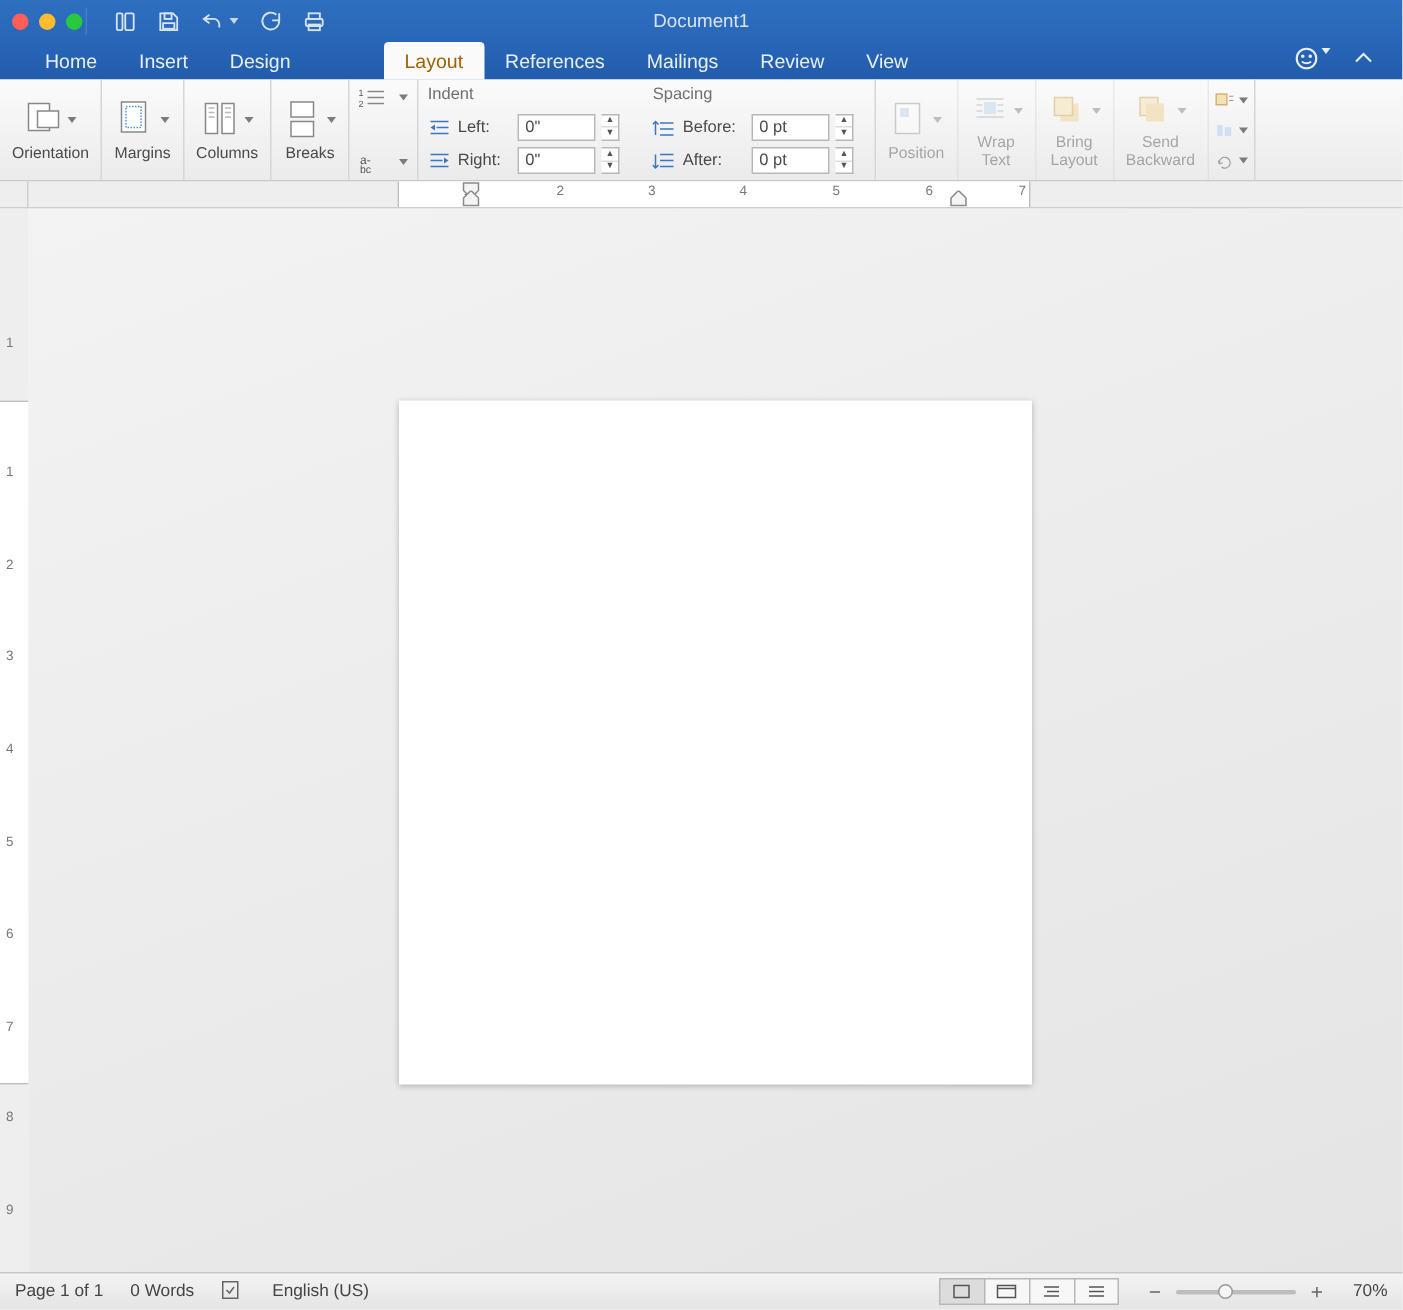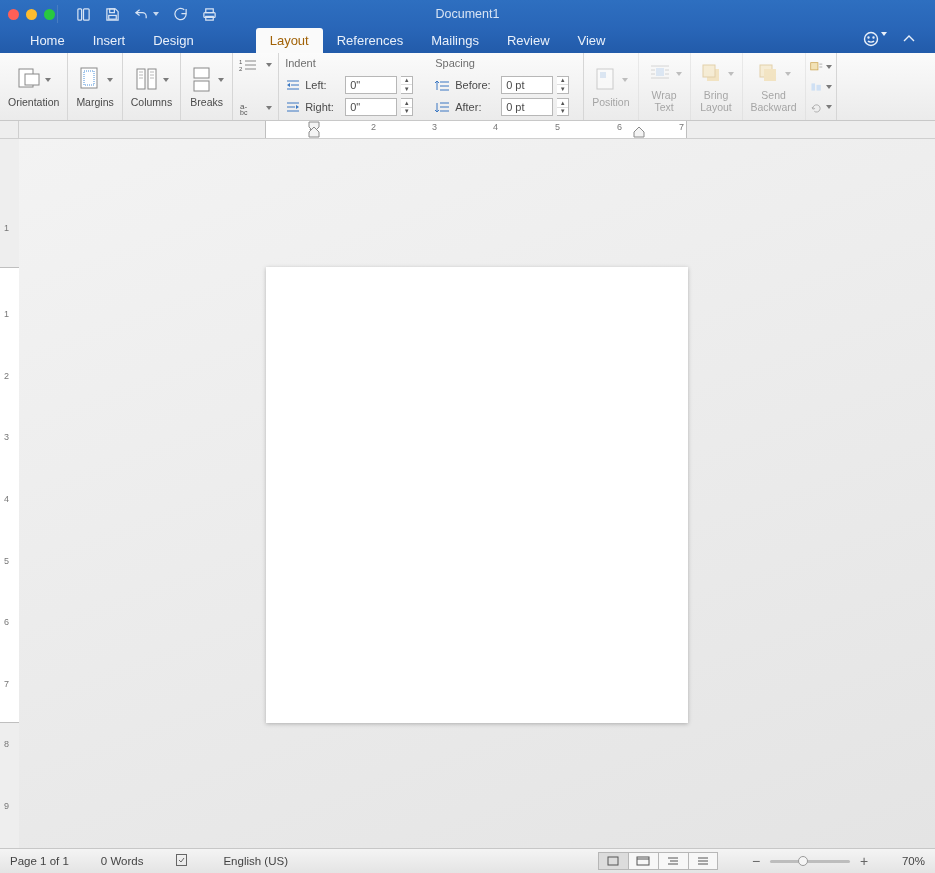--- a/index.html
+++ b/index.html
@@ -38,21 +38,21 @@
   .indlabel{width:36px;font-size:11px;}
   .rulerbar{height:18px;background:#eee;border-bottom:1px solid #cfcfcf;position:relative;display:flex;}
   .vruler-space{width:19px;border-right:1px solid #cfcfcf;background:#eee;}
   .hruler{flex:1;position:relative;font-family:'Helvetica Neue';}
   .tick{position:absolute;top:1px;font-size:9px;color:#777;}
   .work{position:absolute;top:139px;left:0;right:0;bottom:25px;display:flex;}
   .vruler{width:19px;background:#eee;border-right:1px solid #rgba(0,0,0,.1);position:relative;font-size:9px;color:#777;}
   .vtick{position:absolute;left:4px;}
   .canvas{flex:1;background:linear-gradient(160deg,#f3f3f3 0%,#e4e4e4 100%);position:relative;overflow:hidden;}
   .page{position:absolute;left:247px;top:128px;width:422px;height:456px;background:#fff;box-shadow:0 1px 4px rgba(0,0,0,.25);}
-  .statusbar{position:absolute;bottom:0;left:0;right:0;height:25px;background:linear-gradient(#f4f4f4,#e4e4e4);border-top:1px solid #c7c7c7;display:flex;align-items:center;padding:0 10px;font-size:11.5px;color:#444;gap:32px;}
+  .statusbar{position:absolute;bottom:0;left:0;right:0;height:25px;background:linear-gradient(#f4f4f4,#e4e4e4);border-top:1px solid #c7c7c7;display:flex;align-items:center;padding:0 10px;font-size:11.5px;color:#444;gap:18px;}
   .statusbar .spacer{flex:1;}
   .viewbtns{display:flex;gap:0;align-items:center;}
   .vb{width:30px;height:18px;border:1px solid #b7b7b7;display:flex;align-items:center;justify-content:center;background:#f7f7f7;}
   .vb.active{background:#dcdcdc;}
   .vb:not(:last-child){border-right:none;}
   .vb svg{width:14px;height:10px;stroke:#555;fill:none;stroke-width:1;}
   .zoom{display:flex;align-items:center;gap:8px;}
   .ztrack{width:80px;height:3px;background:#bdbdbd;border-radius:2px;position:relative;}
   .zknob{width:10px;height:10px;background:#f5f5f5;border:1px solid #999;border-radius:50%;position:absolute;top:-4px;left:28px;}
   .zsign{font-size:14px;color:#666;width:12px;text-align:center;}

